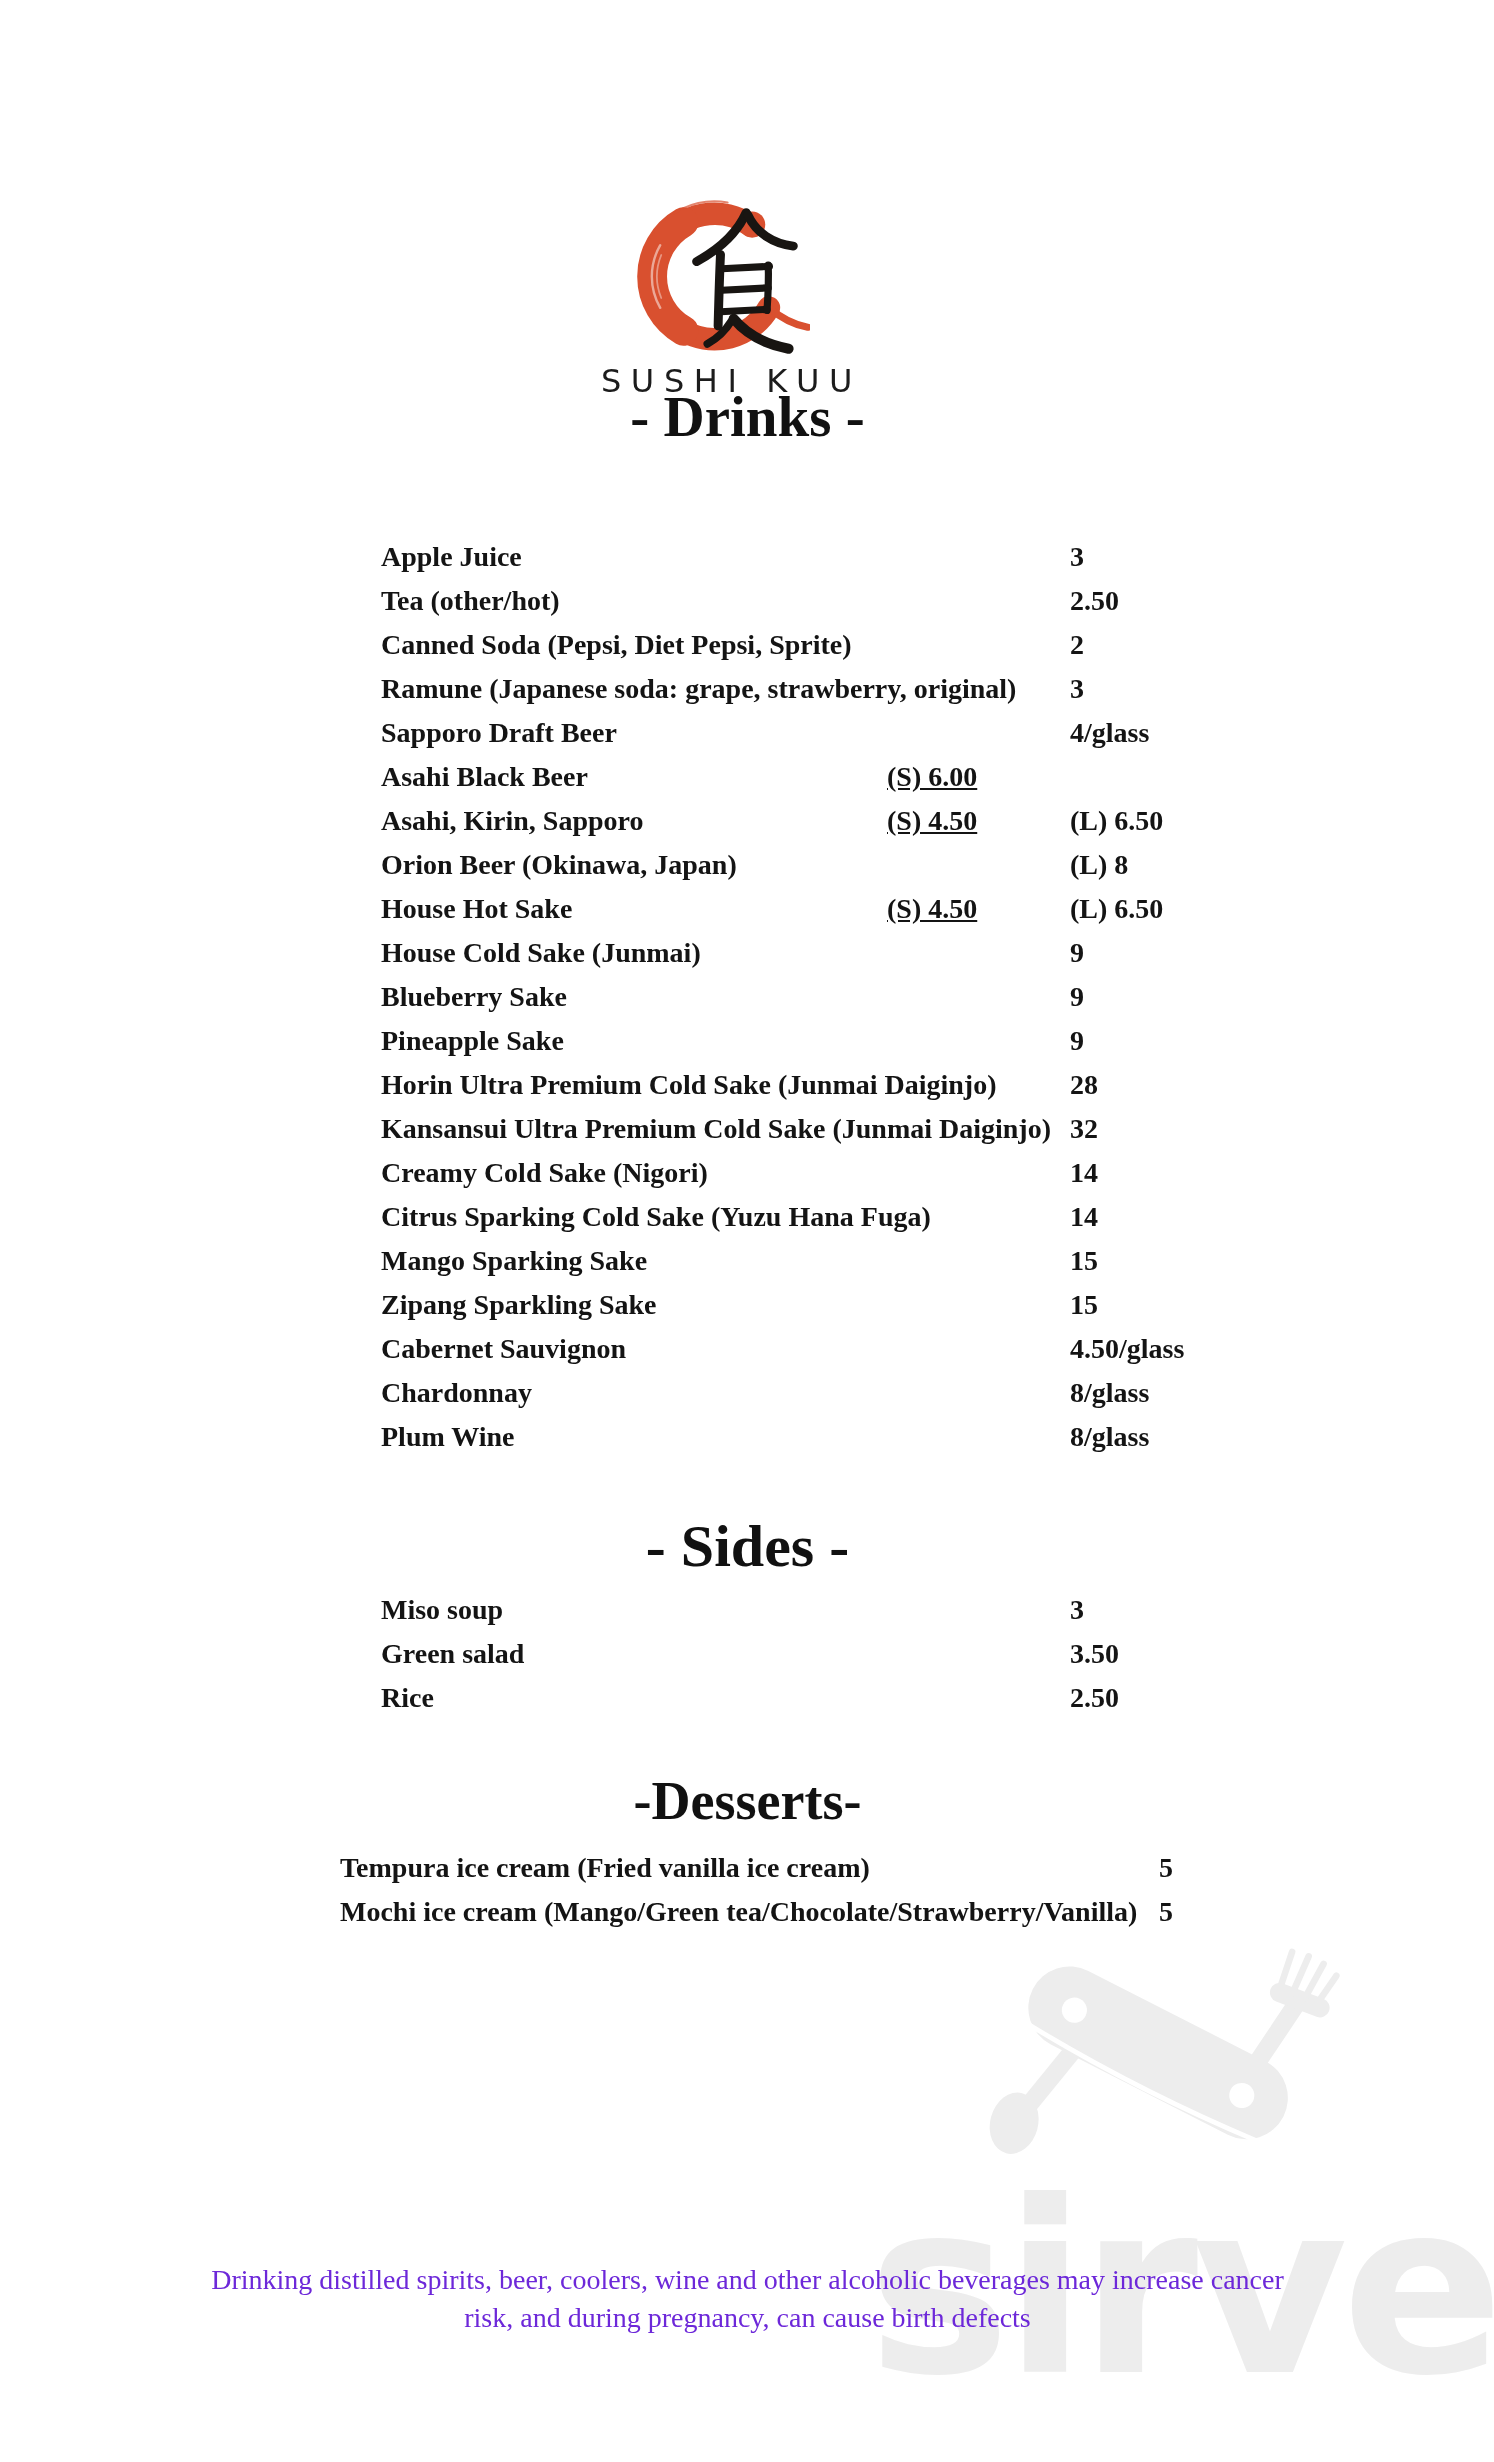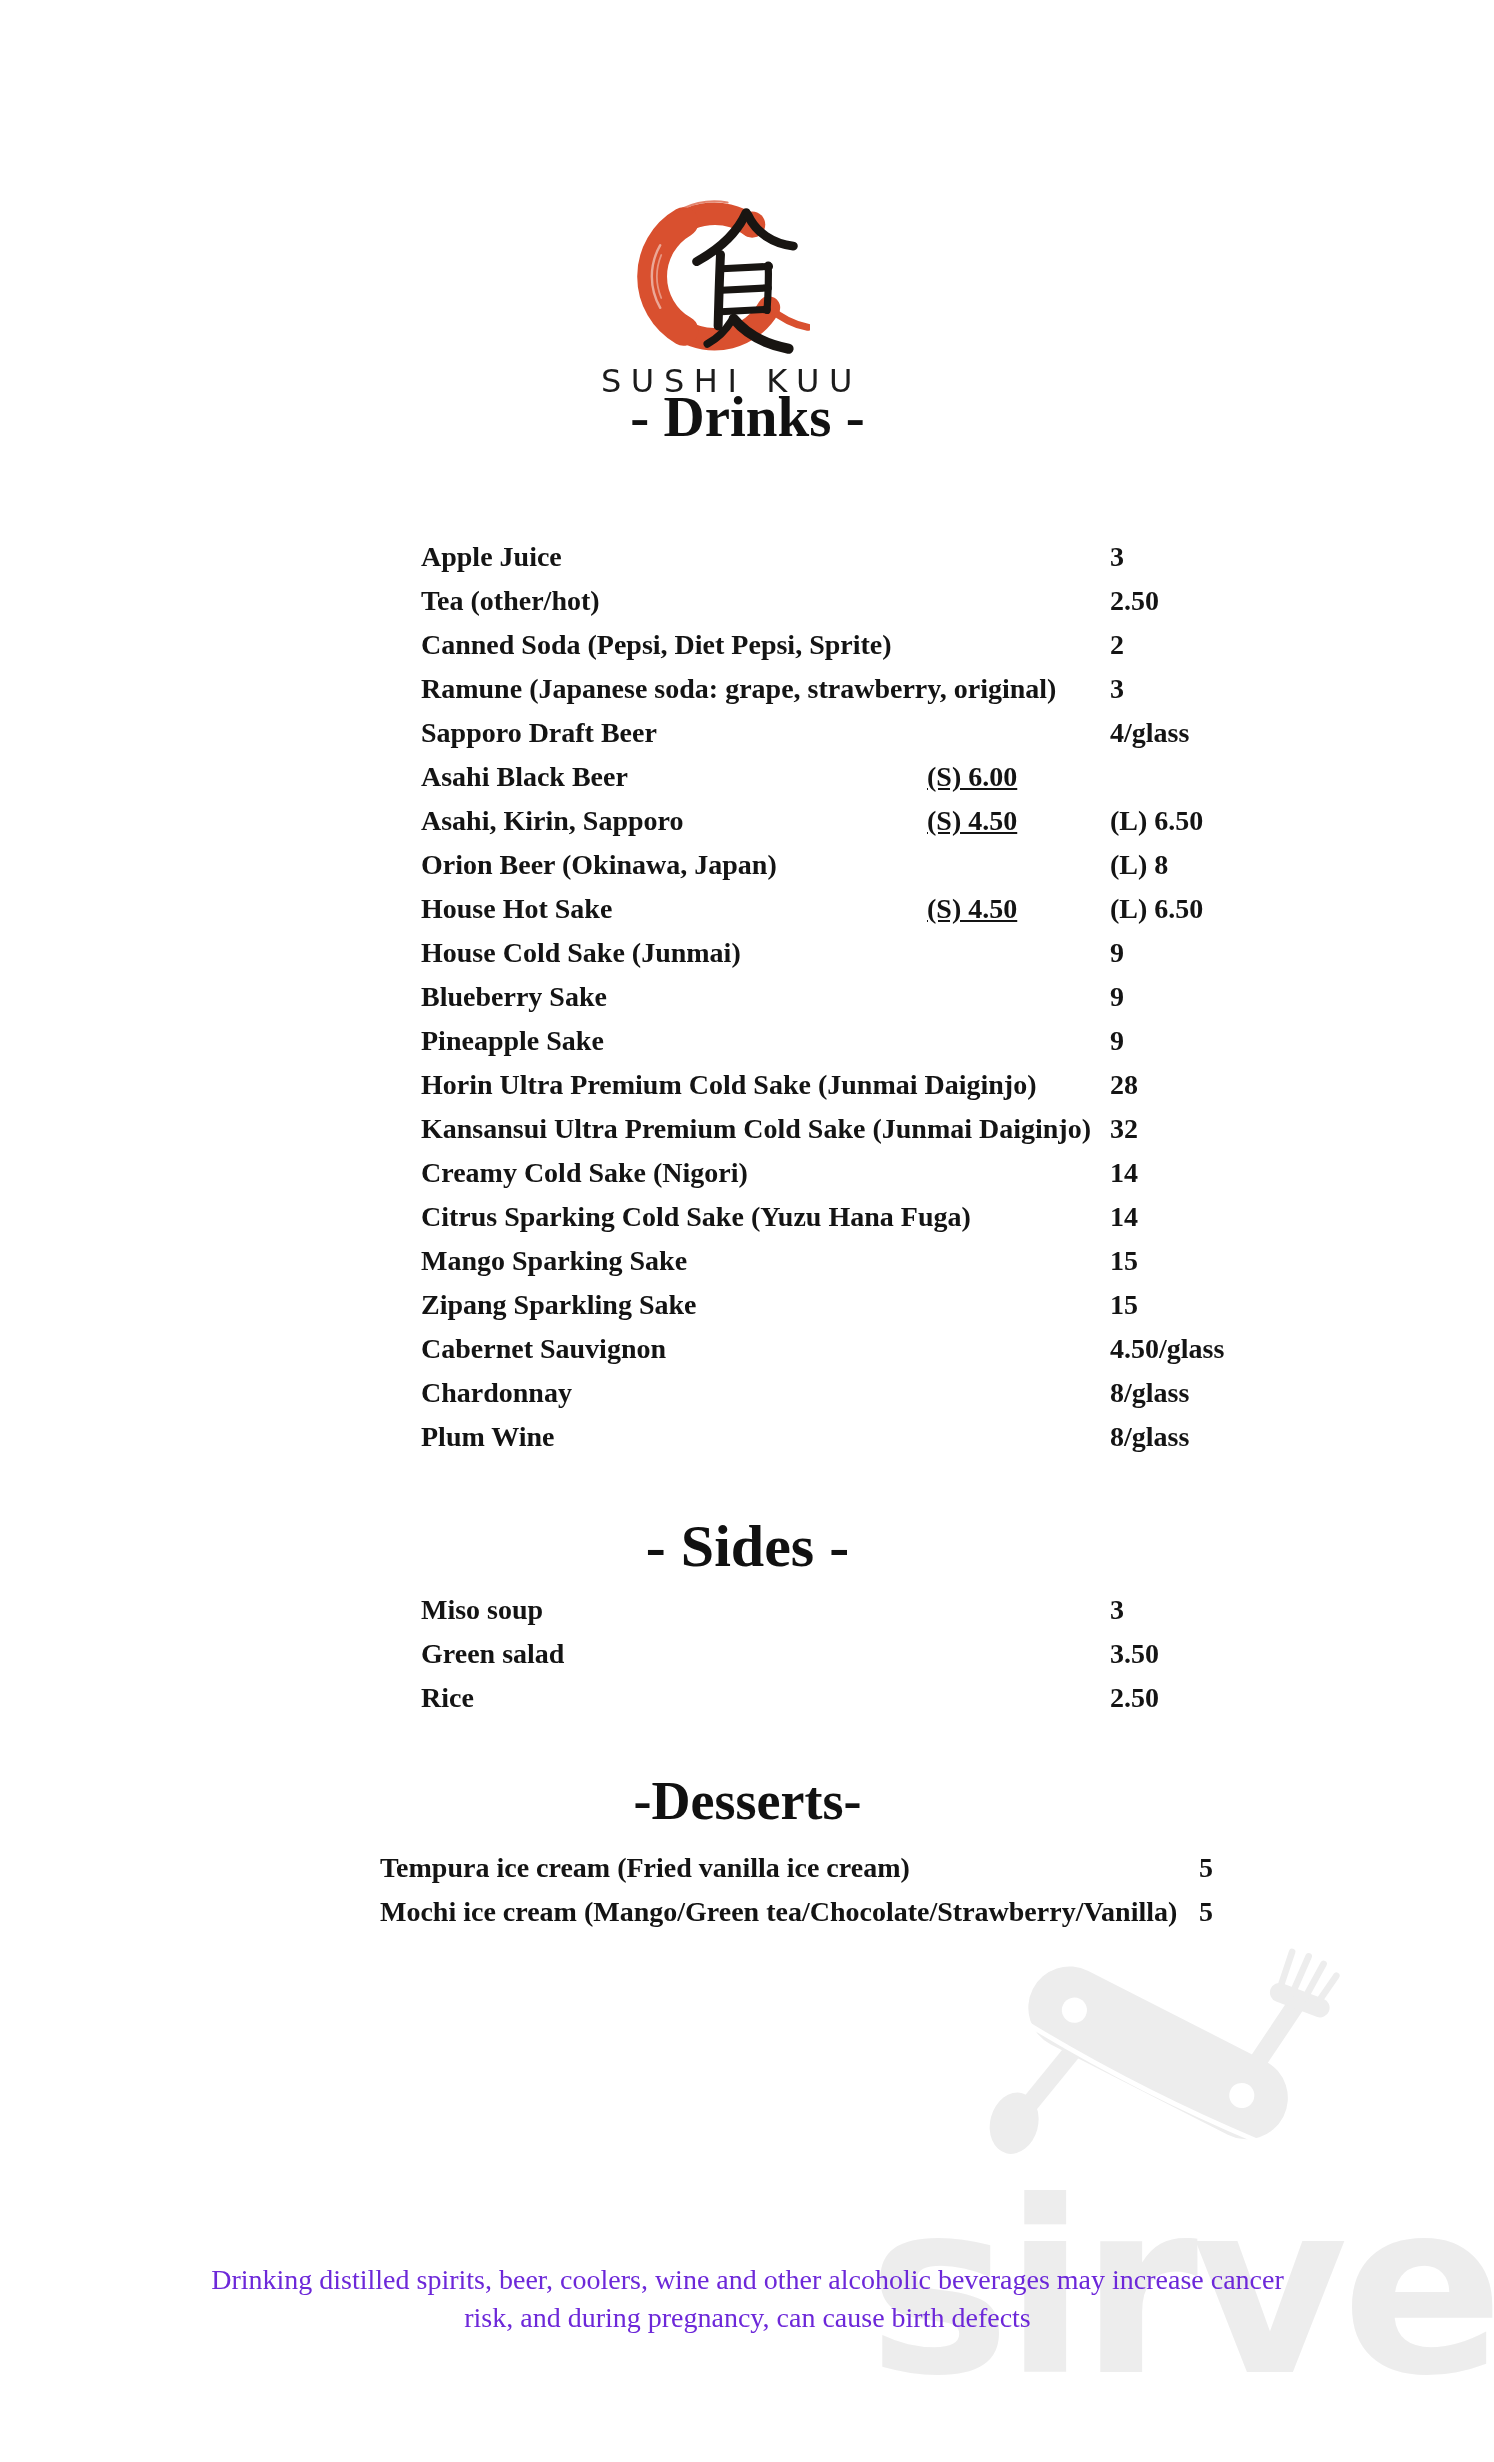--- a/index.html
+++ b/index.html
@@ -14,21 +14,21 @@
          letter-spacing:.30em;color:#1c1c1c;line-height:27.5px;z-index:2;white-space:nowrap;}
 
   
   .sec-title{position:absolute;left:12px;width:1471px;text-align:center;font-weight:700;
              color:#111;z-index:2;white-space:nowrap;}
   #drinks-title{top:388px;font-size:57px;line-height:57px;}
   #sides-title{top:1522px;font-size:60px;line-height:48px;}
   #desserts-title{top:1774px;font-size:54px;line-height:54px;}
 
   
-  .menu-list{position:absolute;left:0;width:1352px;z-index:2;padding-left:40px;}
+  .menu-list{position:absolute;left:0;width:1352px;z-index:2;}
   #drinks-list{top:535px;}
   #sides-list{top:1588px;}
   #desserts-list{top:1846px;}
   .row{position:relative;height:44px;}
   #desserts-list .row{height:44px;}
   .row span{position:absolute;top:0;line-height:44px;font-weight:700;font-size:28px;
             white-space:nowrap;color:#141414;}
   #desserts-list .row span{line-height:44px;}
   .nm{left:381px;}
   #desserts-list .nm{left:340px;}

